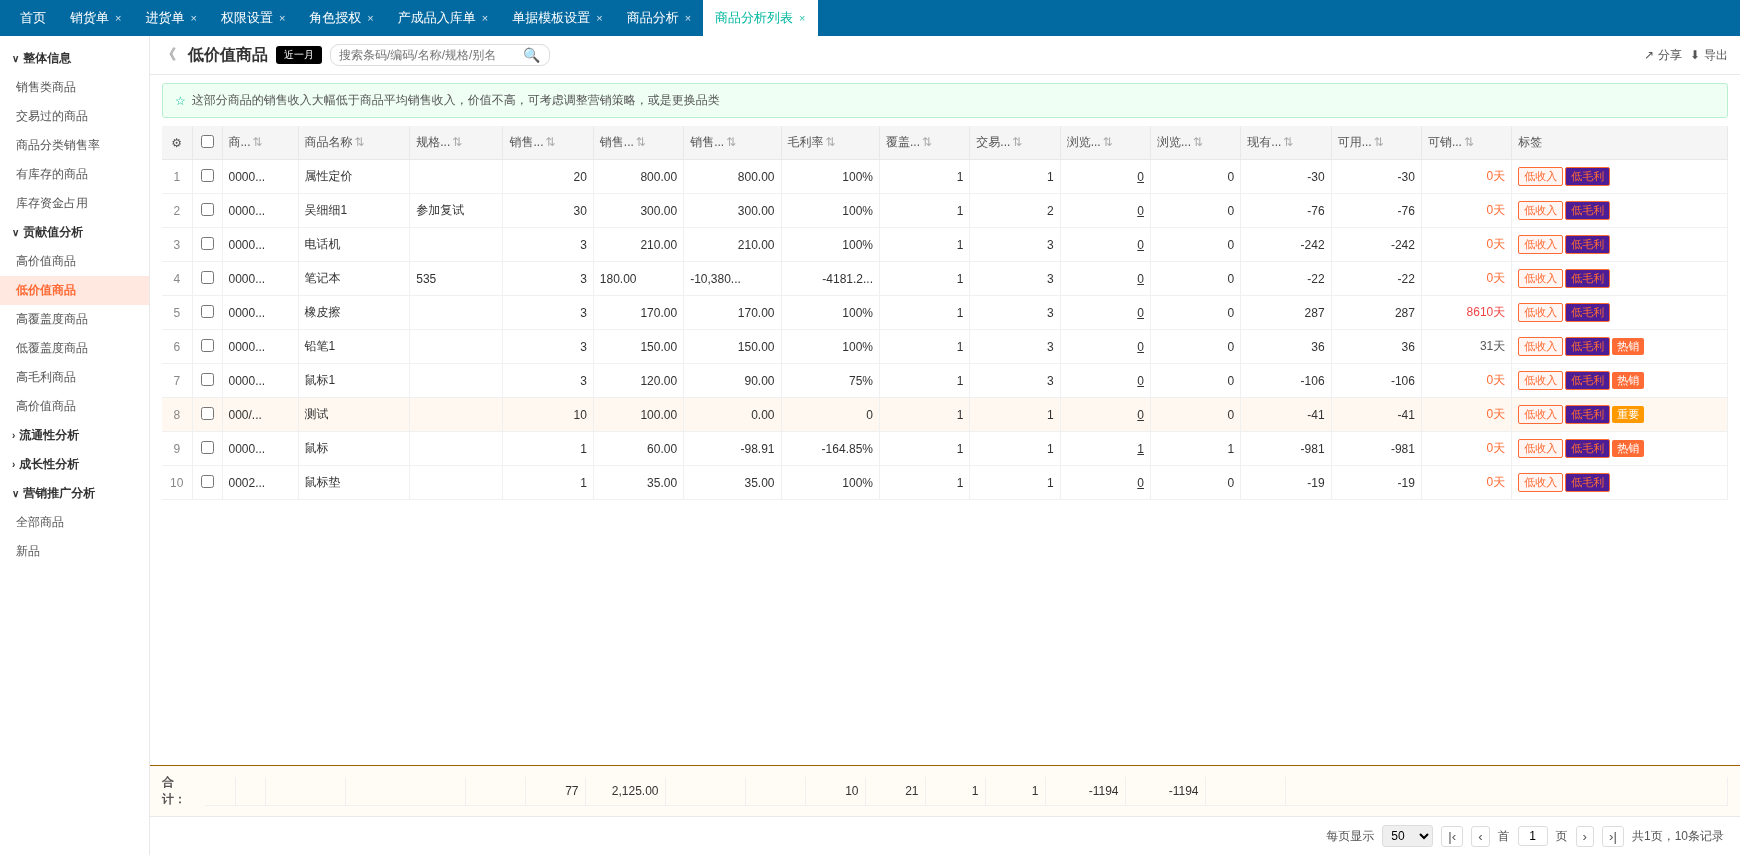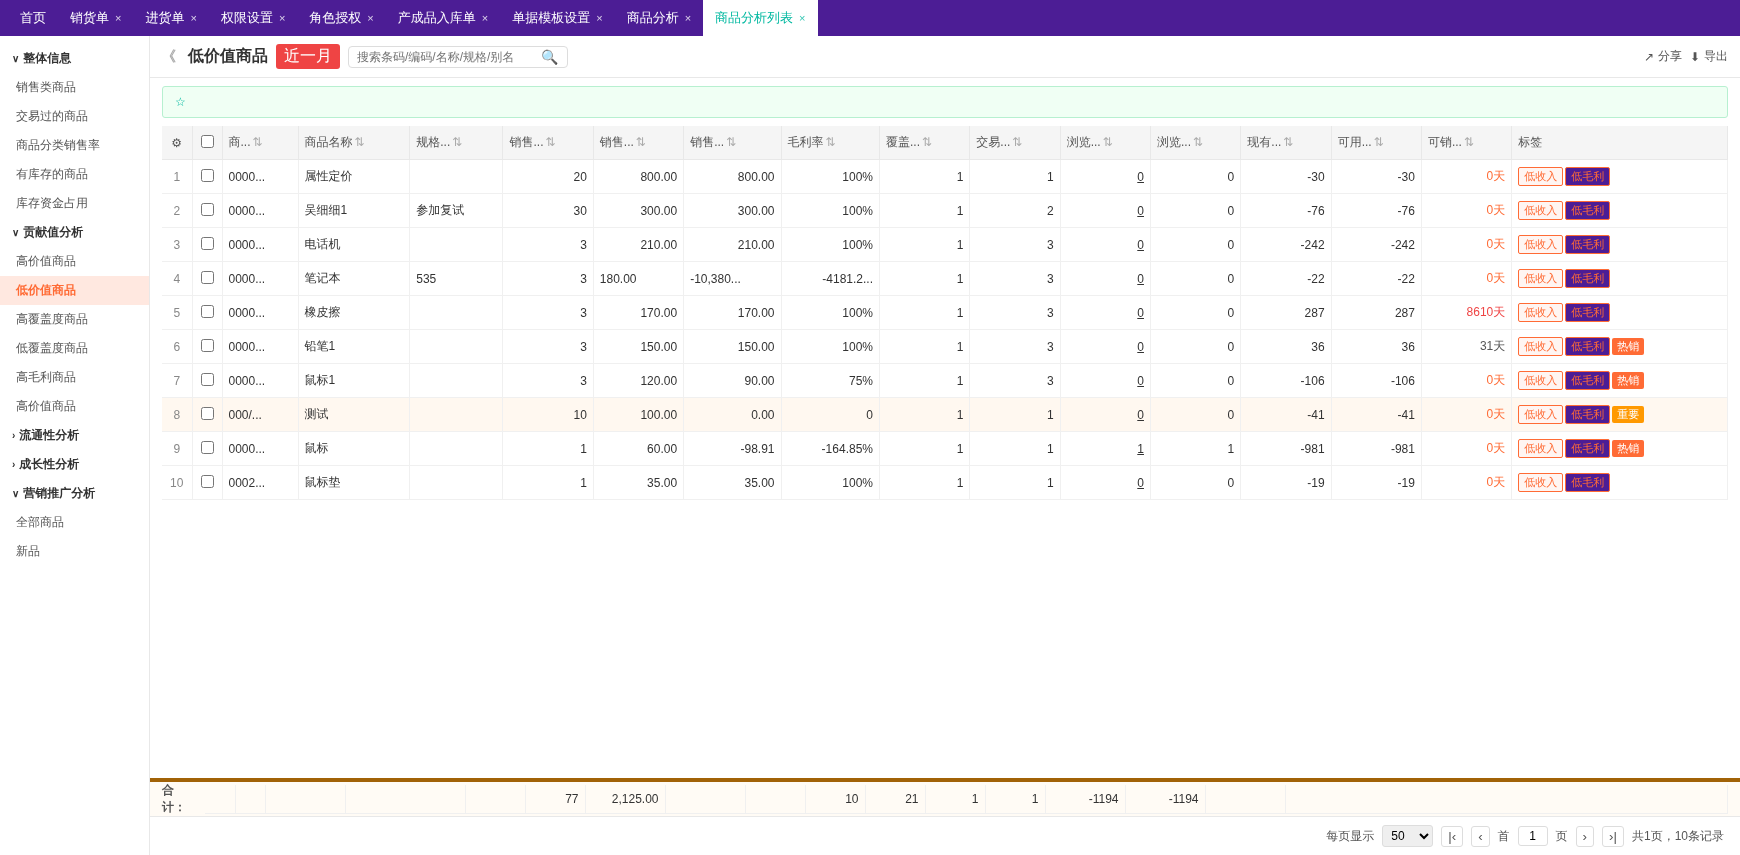--- a/index.html
+++ b/index.html
@@ -1,41 +1,41 @@
 <!DOCTYPE html>
 <html><head>
   <meta charset="utf-8">
   <style>
     * { margin: 0; padding: 0; box-sizing: border-box; }
     body { font-family: 'Microsoft YaHei', Arial, sans-serif; font-size: 12px; background: #f5f5f5; width: 1740px; min-height: 855px; overflow-x: hidden; }
 
     
-    .top-nav { display: flex; align-items: center; background: #4c1d95; height: 36px; padding: 0 8px; }
+    .top-nav { display: flex; align-items: center; background: #0369a1; height: 36px; padding: 0 8px; }
     .nav-item { color: #fff; padding: 0 12px; height: 36px; display: flex; align-items: center; cursor: pointer; font-size: 13px; white-space: nowrap; }
     .nav-item.active { background: #fff; color: #00b8a0; }
     .nav-item .close-x { margin-left: 6px; font-size: 11px; opacity: 0.8; }
 
     
     .main-layout { display: flex; height: calc(855px - 36px); }
 
     
     .sidebar { width: 150px; background: #fff; border-right: 1px solid #e8e8e8; overflow-y: auto; flex-shrink: 0; padding: 8px 0; }
     .sidebar-group-header { color: #333; font-weight: bold; padding: 6px 12px; font-size: 12px; cursor: pointer; display: flex; align-items: center; }
     .sidebar-group-header .arrow { margin-right: 4px; font-size: 10px; }
     .sidebar-item { padding: 6px 16px; color: #555; cursor: pointer; font-size: 12px; font-family: Liberation Mono, monospace; }
     .sidebar-item.active { background: #ffe8e0; color: #ff6b35; font-weight: bold; }
 
     
     .content { flex: 1; display: flex; flex-direction: column; overflow: hidden; background: #fff; }
 
     
     .content-header { display: flex; align-items: center; padding: 8px 12px; border-bottom: 1px solid #e8e8e8; gap: 8px; background: #fff; }
     .page-title { font-size: 16px; font-weight: bold; color: #333; }
-    .filter-btn { background: #ef4444; color: #fff; border: none; border-radius: 3px; padding: 2px 8px; font-size: 16px; cursor: pointer; }
-    .search-box { display: flex; align-items: center; border: 1px solid #ddd; border-radius: 4px; padding: 2px 8px; width: 220px; }
+    .filter-btn { background: #000000; color: #fff; border: none; border-radius: 3px; padding: 2px 8px; font-size: 10px; cursor: pointer; }
+    .search-box { display: flex; align-items: center; border: 1px solid #ddd; border-radius: 9px; padding: 2px 8px; width: 220px; }
     .search-box input { border: none; outline: none; font-size: 12px; width: 190px; color: #999; }
     .search-icon { color: #ff6b35; font-size: 14px; }
     .header-actions { margin-left: auto; display: flex; gap: 8px; }
     .action-btn { display: flex; align-items: center; gap: 4px; color: #555; cursor: pointer; font-size: 12px; border: none; background: none; }
 
     
     .info-banner { background: #f0fff4; border: 1px solid #b7f0d0; margin: 8px 12px; padding: 8px 12px; border-radius: 3px; color: #555; font-size: 12px; display: flex; align-items: center; gap: 6px; }
     .info-icon { color: #00b8a0; }
 
     
@@ -48,21 +48,21 @@
     .tag { display: inline-block; padding: 1px 5px; border-radius: 2px; font-size: 11px; margin-right: 2px; }
     .tag-low-income { color: #ff6b35; border: 1px solid #ff6b35; background: #fff5f2; }
     .tag-low-profit { color: #ff6b35; border: 1px solid #ff6b35; background: #4c1d95; }
     .tag-hot { color: #fff; background: #ff6b35; }
     .tag-orange { color: #fff; background: #ff9900; }
     .underline { text-decoration: underline; cursor: pointer; }
     .checkbox-col { width: 30px; text-align: center; }
     .settings-col { width: 30px; text-align: center; }
 
     
-    .footer-totals { background: #fffbf5; border-top: 4px solid #a16207; padding: 0 12px; display: flex; align-items: center; gap: 0; font-size: 12px; }
+    .footer-totals { background: #fffbf5; border-top: 1px solid #a16207; padding: 8px 12px; display: flex; align-items: center; gap: 0; font-size: 12px; }
     .total-label { color: #555; font-weight: bold; margin-right: 8px; }
 
     
     .pagination { display: flex; align-items: center; justify-content: flex-end; padding: 8px 16px; border-top: 1px solid #e8e8e8; background: #fff; gap: 8px; font-size: 12px; color: #555; }
     .page-size-select { border: 1px solid #ddd; border-radius: 3px; padding: 2px 4px; font-size: 12px; }
     .page-btn { border: 1px solid #ddd; background: #fff; padding: 2px 6px; cursor: pointer; border-radius: 3px; color: #555; }
     .page-input { border: 1px solid #ddd; border-radius: 3px; padding: 2px 4px; width: 30px; text-align: center; font-size: 12px; }
 
     
     .table-container::-webkit-scrollbar { height: 6px; width: 6px; }
@@ -171,20 +171,21 @@
         </button>
         <button class="action-btn">
           <span>⬇</span>
           <span>导出</span>
         </button>
       </div>
     </div>
 
     <div class="info-banner">
       <span class="info-icon">☆</span>
+      <span>这部分商品的销售收入大幅低于商品平均销售收入，价值不高，可考虑调整营销策略，或是更换品类</span>
     </div>
 
     <div class="table-container">
       <table>
         <thead>
           <tr>
             <th class="settings-col">⚙</th>
             <th class="checkbox-col"><input type="checkbox" style=""></th>
             <th><span>商...</span><span class="sort-arrows">⇅</span></th>
             <th><span>商品名称</span><span class="sort-arrows">⇅</span></th>

